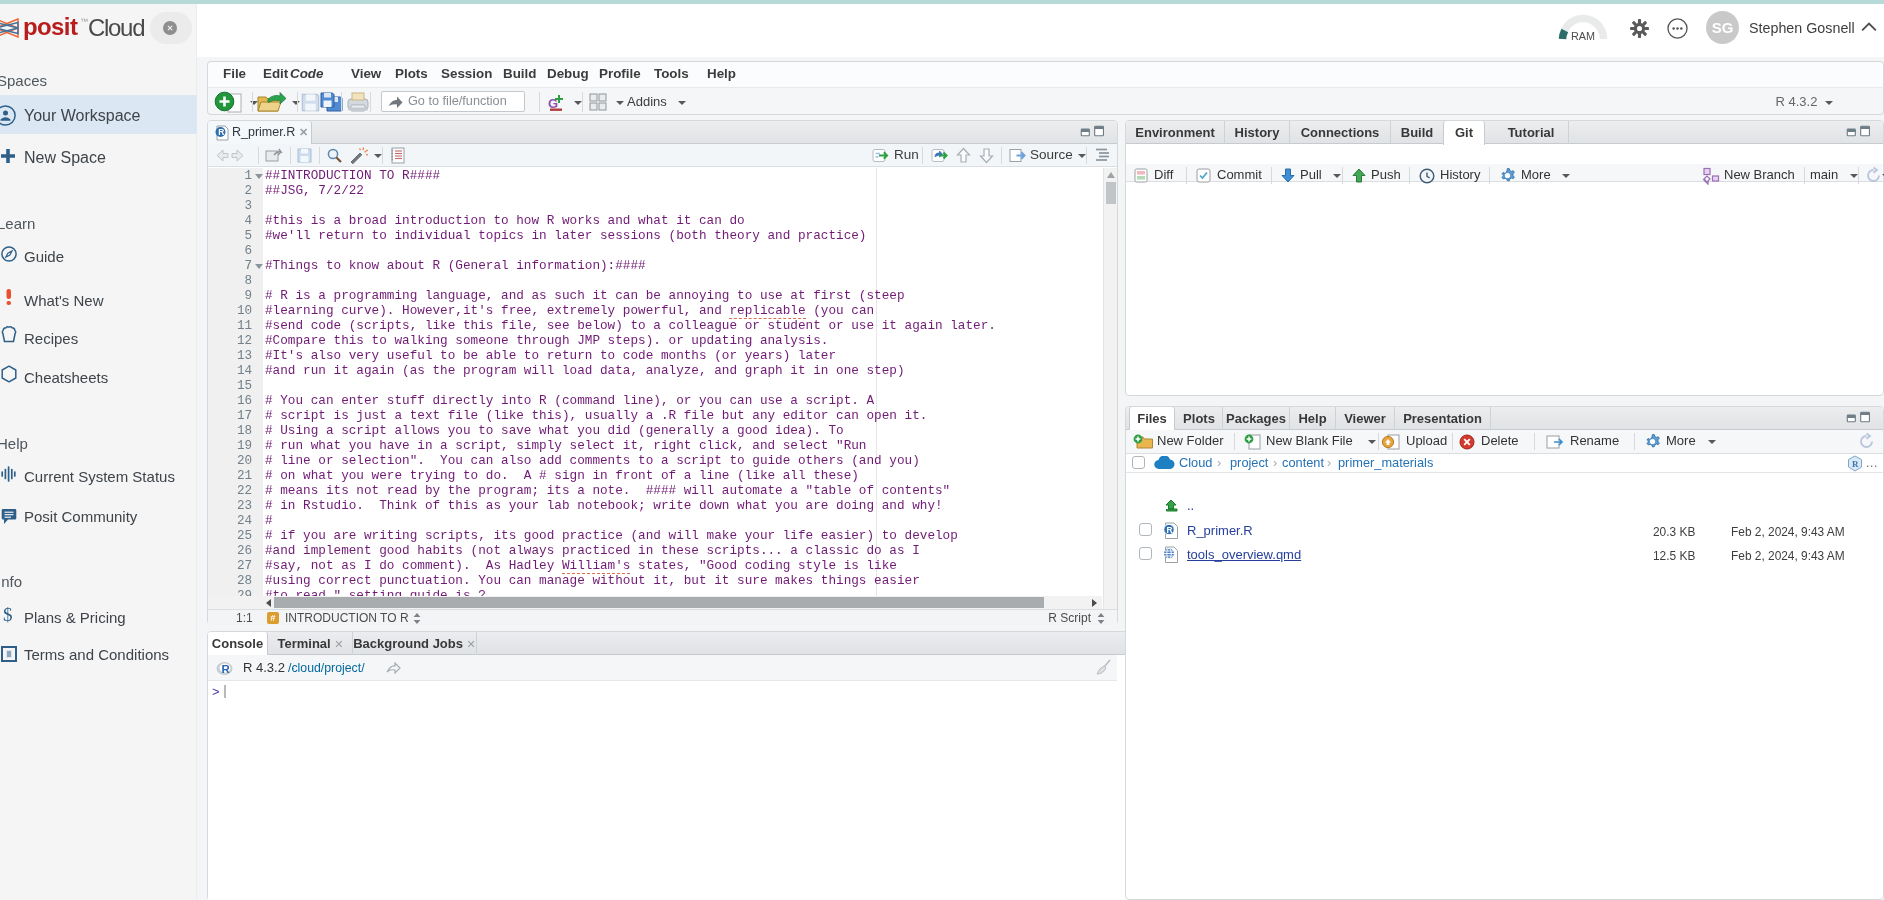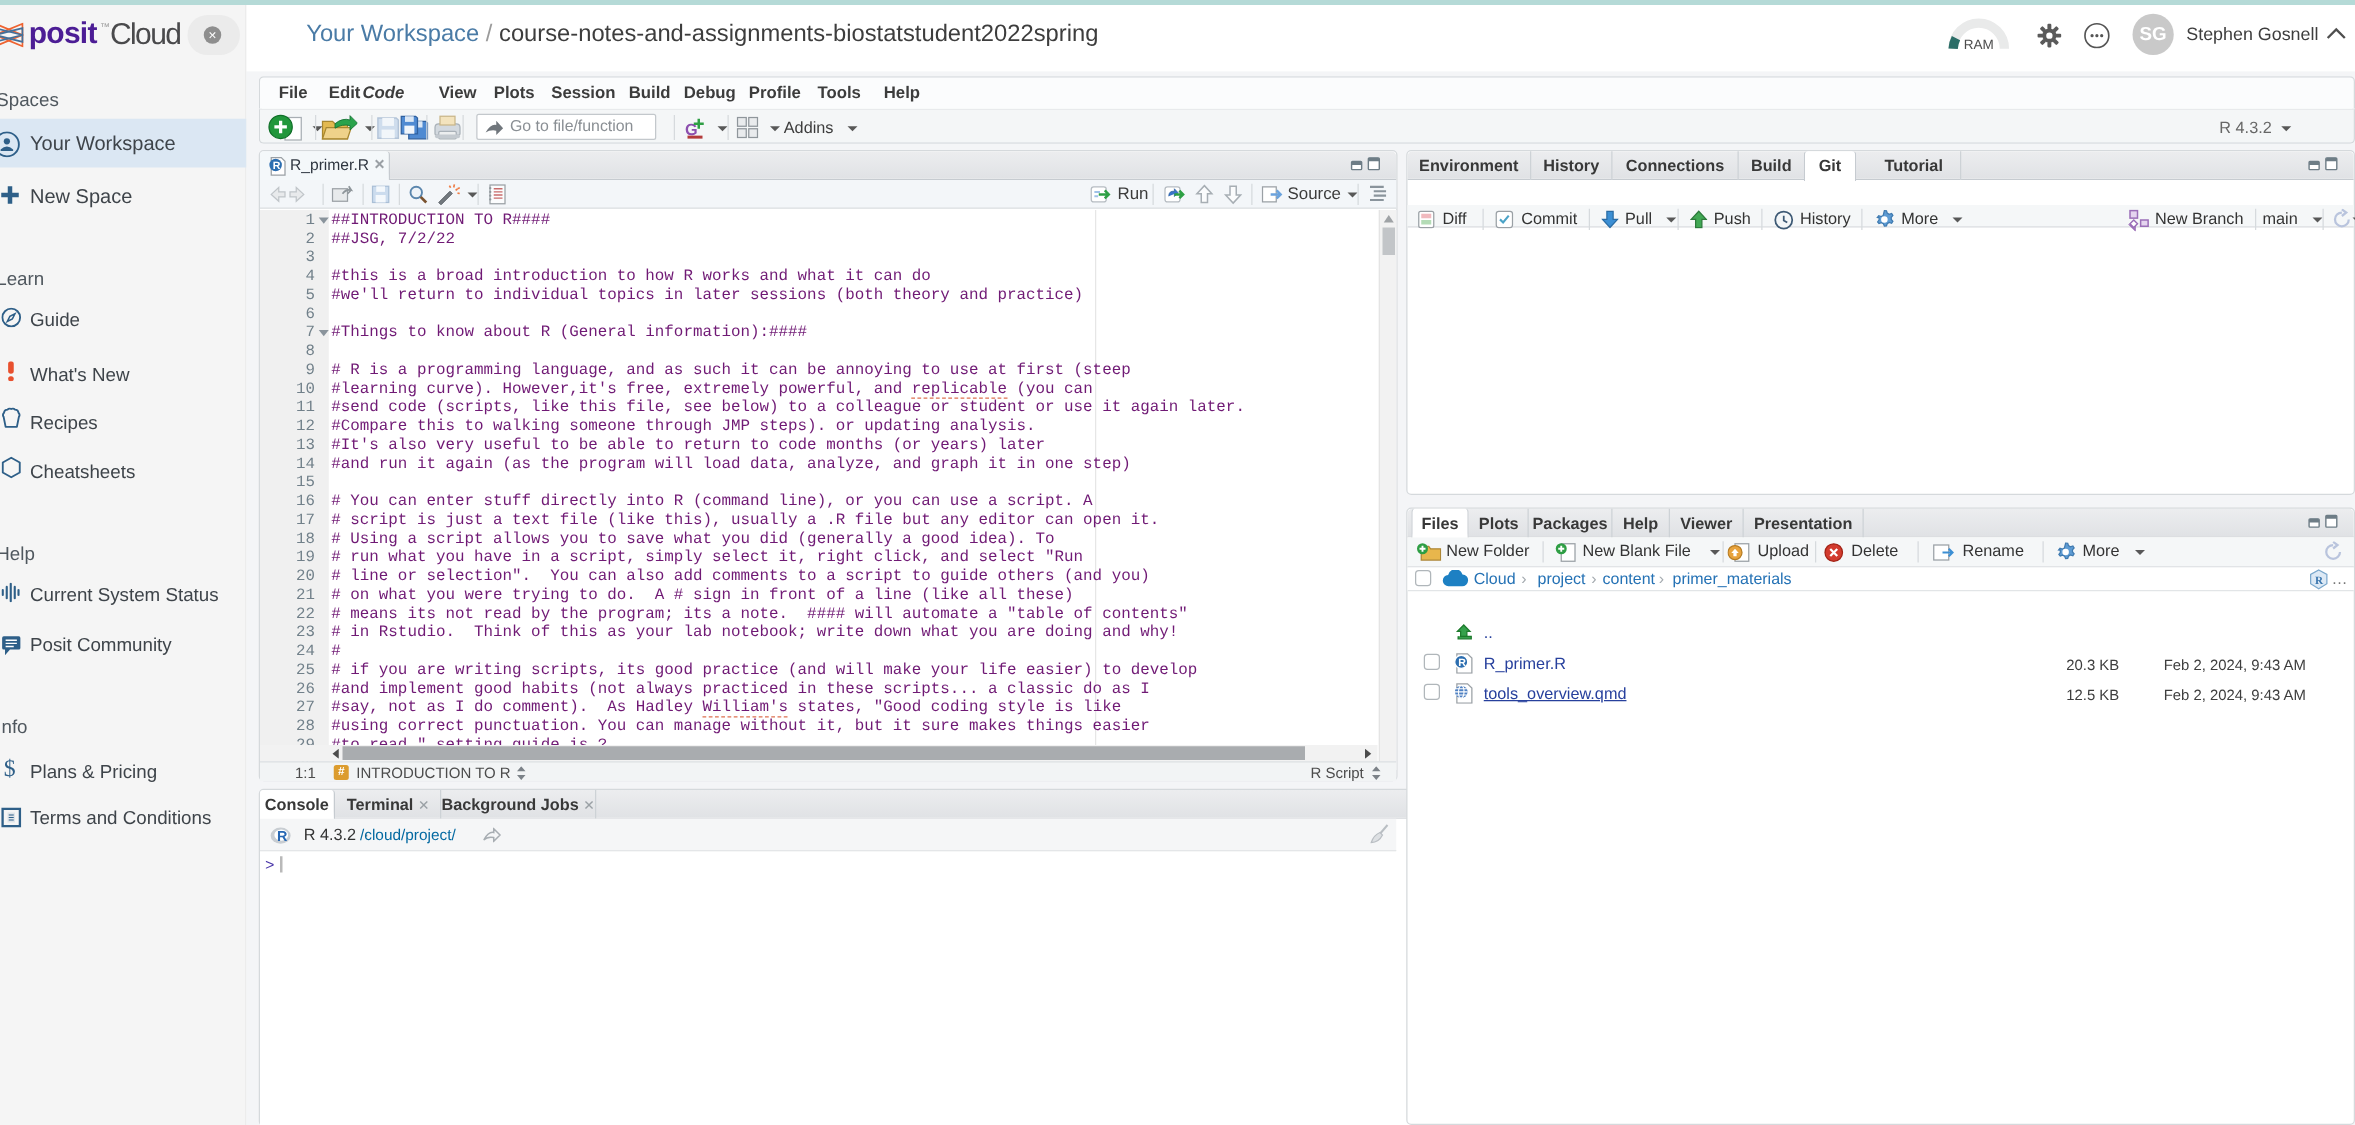--- a/index.html
+++ b/index.html
@@ -108,21 +108,21 @@
   <div class="abs" id="teal"></div>
   <div class="abs" id="sidebar">
     <svg class="abs" style="left:-5px;top:18px;" width="24" height="20" viewBox="0 0 24 20">
       <g fill="none" stroke-width="1.4">
         <path d="M1 1 L23 10 L1 19 Z" stroke="#ee6331"></path>
         <path d="M23 1 L1 10 L23 19 Z" stroke="#ee6331"></path>
         <path d="M1 4.5 L23 10 L1 15.5 Z" stroke="#447099"></path>
         <path d="M23 4.5 L1 10 L23 15.5 Z" stroke="#447099"></path>
       </g>
     </svg>
-    <span class="abs" style="left:23px;top:13px;font-size:24px;font-weight:bold;color:#4c1d95;letter-spacing:-0.6px;">posit</span>
+    <span class="abs" style="left:23px;top:13px;font-size:24px;font-weight:bold;color:#b91c1c;letter-spacing:-0.6px;">posit</span>
     <span class="abs" style="left:80px;top:17px;font-size:8px;color:#9a9a9a;">™</span>
     <span class="abs" style="left:88px;top:13.5px;font-size:24px;color:#4a4a4c;letter-spacing:-1.3px;">Cloud</span>
     <div class="abs" id="closepill">
         <div class="circ">✕</div>
       </div>
     <div class="sidelabel" style="top:72px;">Spaces</div>
     <div class="abs" id="ws-row"></div>
     <svg class="sicon" style="left:-5px;top:105px;" width="21" height="21" viewBox="0 0 21 21">
       <circle cx="10.5" cy="10.5" r="9.6" fill="none" stroke="#2e5f88" stroke-width="1.5"></circle>
       <circle cx="10.5" cy="8" r="2.5" fill="#2e5f88"></circle>
@@ -185,23 +185,20 @@
       <rect x="5" y="4" width="6" height="8" fill="#dfe5ea"></rect>
       <g stroke="#2e5f88" stroke-width="0.9">
           <line x1="6" y1="6" x2="10" y2="6"></line>
           <line x1="6" y1="8" x2="10" y2="8"></line>
           <line x1="6" y1="10" x2="10" y2="10"></line>
         </g>
     </svg>
     <div class="sideitem" style="left:24px;top:646px;">Terms and Conditions</div>
   </div>
   <div class="abs" id="idebg"></div>
-  <div class="abs" id="header">
-    <div class="abs" id="crumb"><span class="ws">Your Workspace</span><span class="sl"> / </span>course-notes-and-assignments-biostatstudent2022spring</div>
-  </div>
   <svg class="abs gaugewrap" style="left:1558px;top:13px;" width="50" height="29" viewBox="0 0 50 29">
     <path d="M4.5 26 A 20.5 20.5 0 0 1 45.5 26" fill="none" stroke="#e9eaea" stroke-width="7.5"></path>
     <path d="M4.5 26 A 20.5 20.5 0 0 1 6.8 17.5" fill="none" stroke="#2c6e68" stroke-width="7.5"></path>
     <text x="25" y="26.5" font-size="10.8" fill="#4c4c4c" text-anchor="middle" font-family="Liberation Sans,sans-serif">RAM</text>
   </svg>
   <svg class="abs" id="gear" style="left:1629px;top:18px;" width="21" height="21" viewBox="0 0 24 24">
     <g fill="#5a5a5a">
       <circle cx="12" cy="12" r="6.5"></circle>
       <rect x="10.2" y="1.2" width="3.6" height="5" rx="1"></rect>
       <rect x="10.2" y="1.2" width="3.6" height="5" rx="1" transform="rotate(45 12 12)"></rect>

